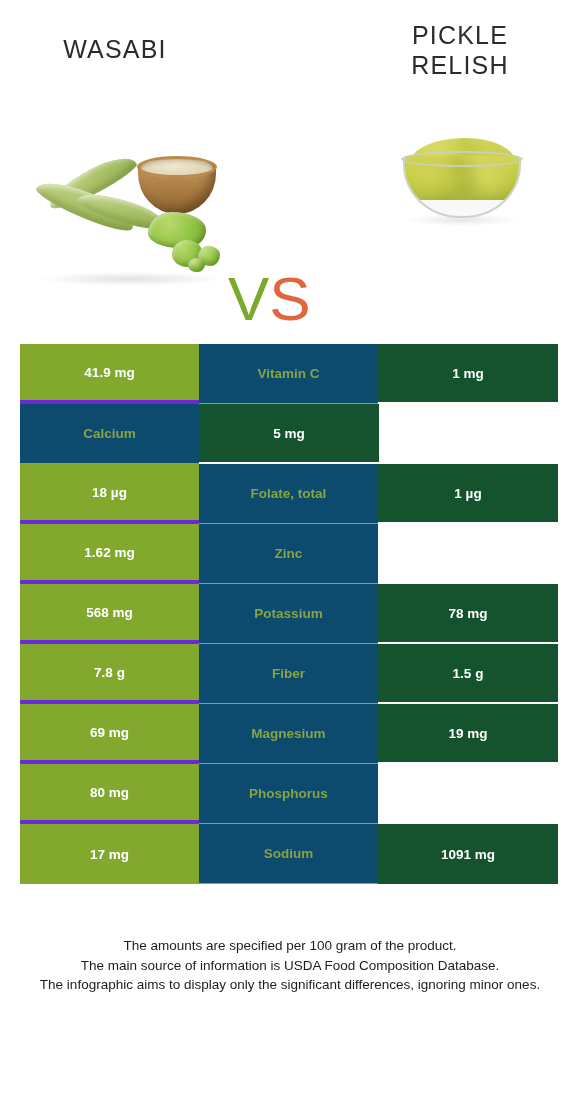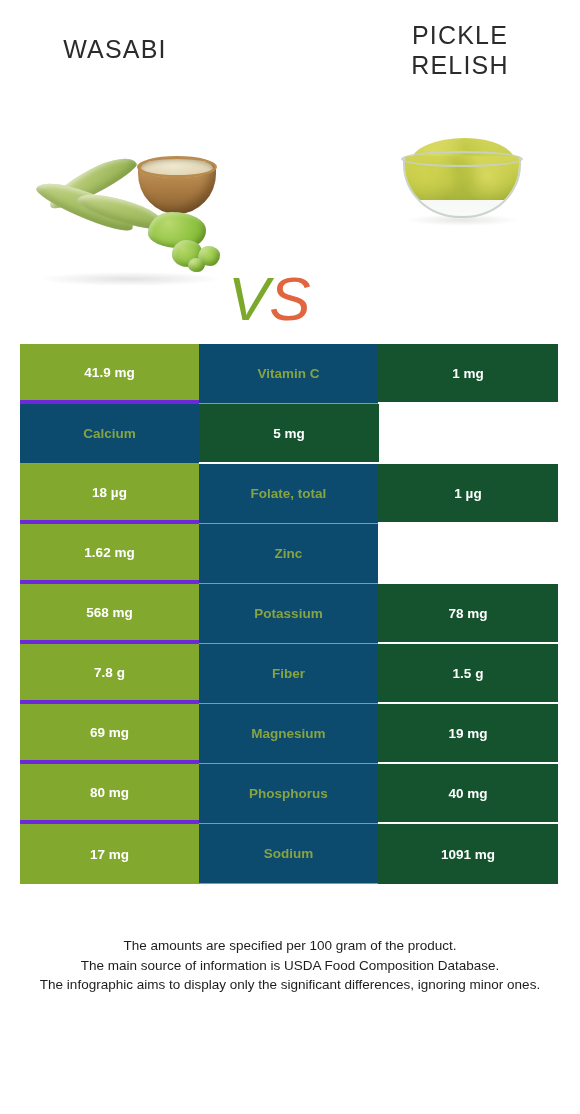--- a/index.html
+++ b/index.html
@@ -202,21 +202,20 @@
 
   
   .vs {
     position: absolute;
     left: 228px;
     top: 168px;
     font-size: 62px;
     font-weight: 400;
     line-height: 62px;
     letter-spacing: 0px;
-    font-style: italic;
   }
   .vs .v { color: #7CA82C; }
   .vs .s { color: #E1663F; }
 
   
   .table {
     position: absolute;
     left: 20px;
     top: 344px;
     width: 538px;
@@ -355,21 +354,20 @@
 
     <div class="row">
       <div class="cell cell-left">69 mg</div>
       <div class="cell cell-mid">Magnesium</div>
       <div class="cell cell-right">19 mg</div>
     </div>
 
     <div class="row">
       <div class="cell cell-left">80 mg</div>
       <div class="cell cell-mid">Phosphorus</div>
-      <div class="cell cell-right">40 mg</div>
     </div>
 
     <div class="row">
       <div class="cell cell-left">17 mg</div>
       <div class="cell cell-mid">Sodium</div>
       <div class="cell cell-right">1091 mg</div>
     </div>
 
   </div>
 

